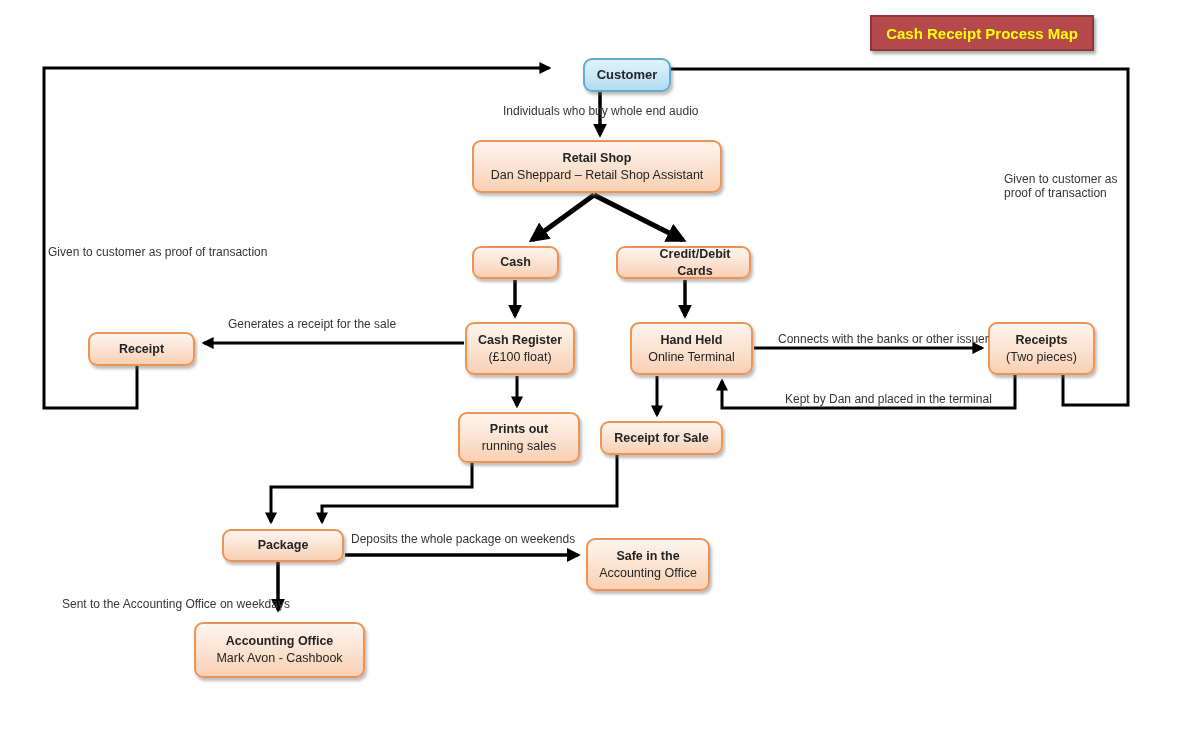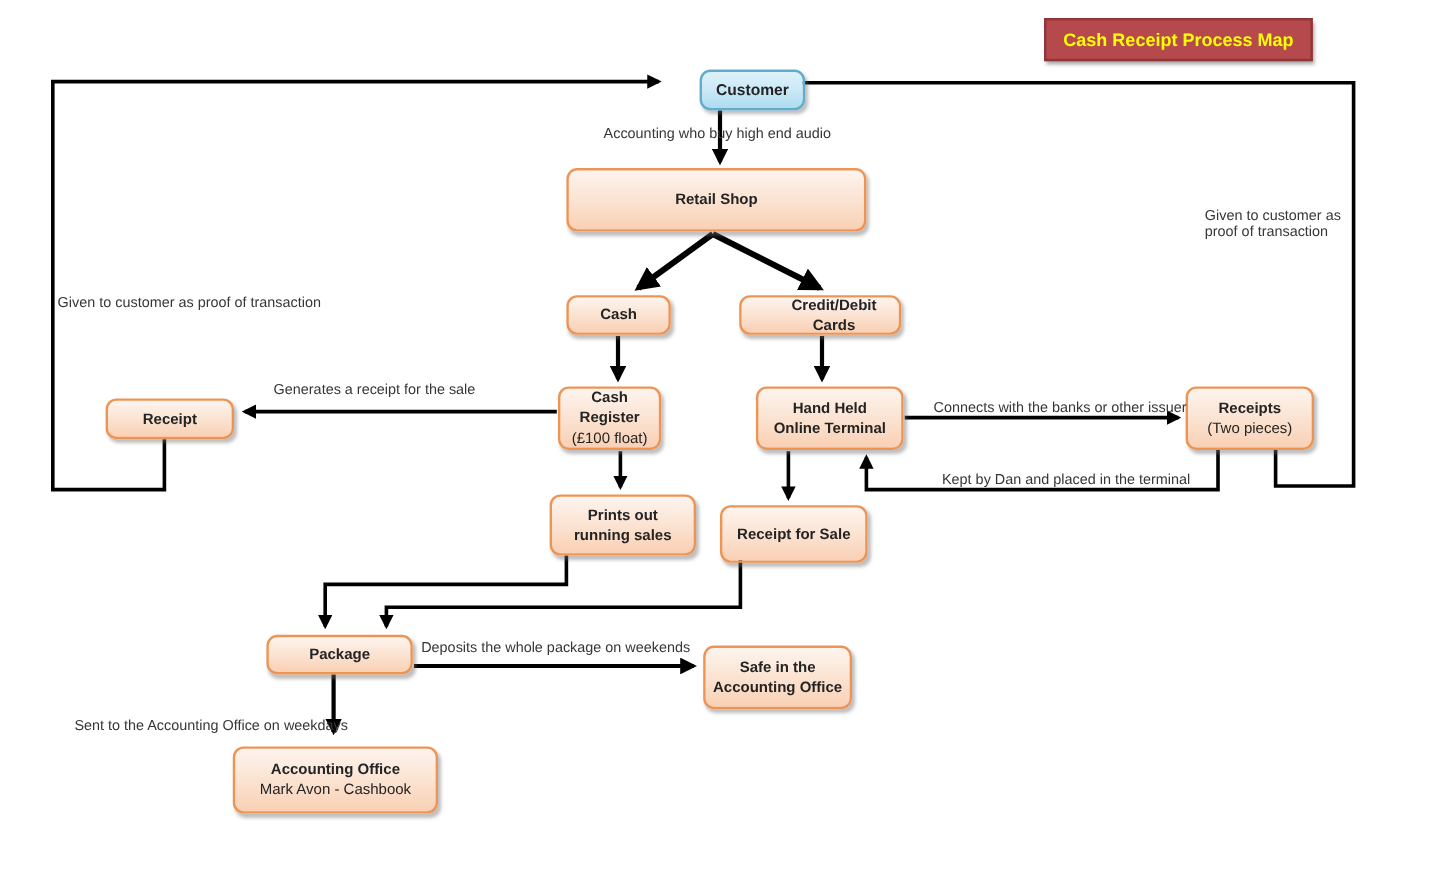--- a/index.html
+++ b/index.html
@@ -18,21 +18,21 @@
   .peach{
     background:linear-gradient(to bottom,#fdf4ee 0%,#fbe3d2 50%,#f9d0b4 100%);
     border:2px solid var(--node-border,#ed9454);
   }
   .blue{
     background:linear-gradient(to bottom,#def2fa 0%,#cdeaf7 45%,#aedcf0 100%);
     border:2px solid var(--customer-border,#62abcd);
   }
   .nt{font-weight:bold;font-size:12.5px;color:#242424;}
   .ns{font-size:12.5px;color:#242424;}
-  .ns.b{font-weight:bold;}
+  .ns.b{font-weight:normal;}
   .ann{position:absolute;font-size:12px;color:#363636;line-height:1.18;}
   .title-box{
     position:absolute;left:870px;top:15px;width:224px;height:36px;
     background:var(--title-bg,#b5494c);border:2px solid var(--title-border,#8e3638);
     display:flex;align-items:center;justify-content:center;
     color:var(--title-text,#ffff00);font-weight:bold;font-size:15px;
     box-shadow:2px 3px 3px rgba(100,100,100,0.55);box-sizing:border-box;
   }
 </style>
 </head>
@@ -67,31 +67,32 @@
 <div class="title-box">
   <span>Cash Receipt Process Map</span>
 </div>
 
 <div class="node blue" style="left:557px;top:58px;width:88px;height:34px;margin-left:26px;">
   <div class="nt" style="font-size:13px;">Customer</div>
 </div>
 
 <div class="node peach" style="left:472px;top:140px;width:250px;height:53px;">
   <div class="nt">Retail Shop</div>
+  <div class="ns">Dan Sheppard – Retail Shop Assistant</div>
 </div>
 
 <div class="node peach" style="left:472px;top:246px;width:87px;height:33px;">
   <div class="nt">Cash</div>
 </div>
 
 <div class="node peach" style="left:616px;top:246px;width:135px;height:33px;padding-left:23px;">
   <div class="nt">Credit/Debit Cards</div>
 </div>
 
-<div class="node peach" style="left:465px;top:322px;width:86px;height:53px;">
+<div class="node peach" style="left:465px;top:322px;width:110px;height:53px;">
   <div class="nt">Cash Register</div>
   <div class="ns">(£100 float)</div>
 </div>
 
 <div class="node peach" style="left:630px;top:322px;width:123px;height:53px;">
   <div class="nt">Hand Held</div>
   <div class="ns b">Online Terminal</div>
 </div>
 
 <div class="node peach" style="left:88px;top:332px;width:107px;height:34px;">
@@ -101,38 +102,38 @@
 <div class="node peach" style="left:988px;top:322px;width:107px;height:53px;">
   <div class="nt">Receipts</div>
   <div class="ns">(Two pieces)</div>
 </div>
 
 <div class="node peach" style="left:458px;top:412px;width:122px;height:51px;">
   <div class="nt">Prints out</div>
   <div class="ns b">running sales</div>
 </div>
 
-<div class="node peach" style="left:600px;top:421px;width:123px;height:48px;">
+<div class="node peach" style="left:600px;top:421px;width:123px;height:34px;">
   <div class="nt">Receipt for Sale</div>
 </div>
 
 <div class="node peach" style="left:222px;top:529px;width:122px;height:33px;">
   <div class="nt">Package</div>
 </div>
 
 <div class="node peach" style="left:586px;top:538px;width:124px;height:53px;">
   <div class="nt">Safe in the</div>
   <div class="ns b">Accounting Office</div>
 </div>
 
 <div class="node peach" style="left:194px;top:622px;width:171px;height:56px;">
   <div class="nt">Accounting Office</div>
   <div class="ns">Mark Avon - Cashbook</div>
 </div>
 
-<div class="ann" style="left:503px;top:104px;">Accounting who buy high end audio</div>
+<div class="ann" style="left:503px;top:104px;">Individuals who buy whole end audio</div>
 <div class="ann" style="left:48px;top:245px;">Given to customer as proof of transaction</div>
 <div class="ann" style="left:1004px;top:172px;width:118px;">Given to customer as proof of transaction</div>
 <div class="ann" style="left:228px;top:317px;">Generates a receipt for the sale</div>
 <div class="ann" style="left:778px;top:332px;">Connects with the banks or other issuer</div>
 <div class="ann" style="left:785px;top:392px;">Kept by Dan and placed in the terminal</div>
 <div class="ann" style="left:351px;top:532px;text-align:right;">Deposits the whole package on weekends</div>
 <div class="ann" style="left:62px;top:597px;text-align:right;">Sent to the Accounting Office on weekdays</div>
 
 </body></html>

